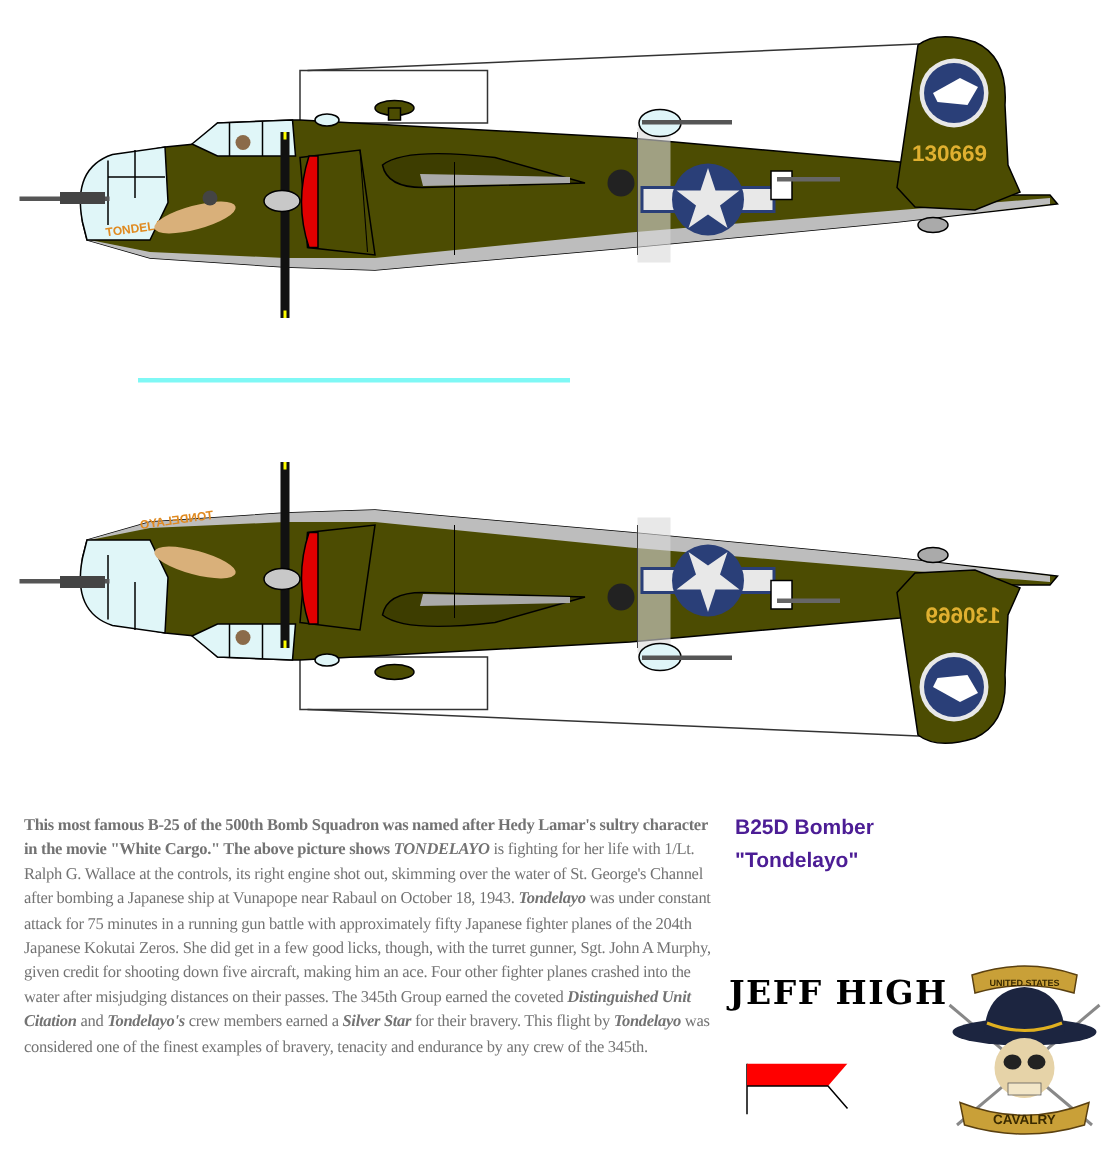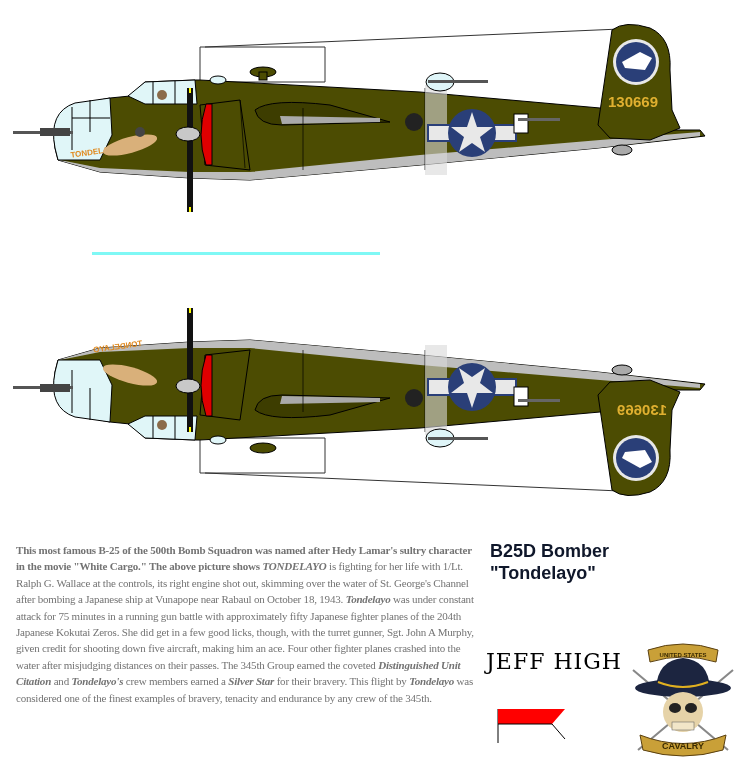--- a/index.html
+++ b/index.html
@@ -4,22 +4,22 @@
 <style>
   html,body{margin:0;padding:0;background:#fff;}
   body{width:745px;height:782px;position:relative;overflow:hidden;font-family:"Liberation Serif",serif;}
   .plane{position:absolute;left:0;width:745px;}
   #plane-top{top:0;height:240px;}
   #plane-bottom{top:280px;height:240px;}
   .divider{position:absolute;left:92px;top:252px;width:288px;height:3px;background:#7ff8f5;}
   .desc{position:absolute;left:16px;top:542px;width:462px;font-size:11px;line-height:16.4px;color:#737373;letter-spacing:-0.2px;}
   .desc b{font-weight:bold;}
   .desc .lead{font-weight:bold;}
-  .title-block{position:absolute;left:490px;top:540px;font-family:"Liberation Sans",sans-serif;font-weight:bold;font-size:18px;line-height:22px;color:#0f172a;}
-  .author{position:absolute;left:486px;top:648px;font-family:"DejaVu Serif","Liberation Serif",serif;font-weight:400;font-size:22px;line-height:28px;letter-spacing:1px;color:#000;}
+  .title-block{position:absolute;left:490px;top:540px;font-family:"Liberation Sans",sans-serif;font-weight:bold;font-size:14px;line-height:22px;color:#4c1d95;}
+  .author{position:absolute;left:486px;top:648px;font-family:"DejaVu Serif","Liberation Serif",serif;font-weight:700;font-size:22px;line-height:28px;letter-spacing:1px;color:#000;}
   .guidon{position:absolute;left:497px;top:709px;}
   .site{position:absolute;left:492px;top:792px;font-size:13px;color:#000;font-family:"Liberation Serif",serif;}
   .emblem{position:absolute;left:628px;top:640px;width:110px;height:122px;}
 </style>
 </head>
 <body>
 
 <svg class="plane" id="plane-top" viewBox="0 0 745 240" width="745" height="240">
 
   <polygon points="200,47 325,47 325,82 200,82" fill="#fff" stroke="#333" stroke-width="1"></polygon>

